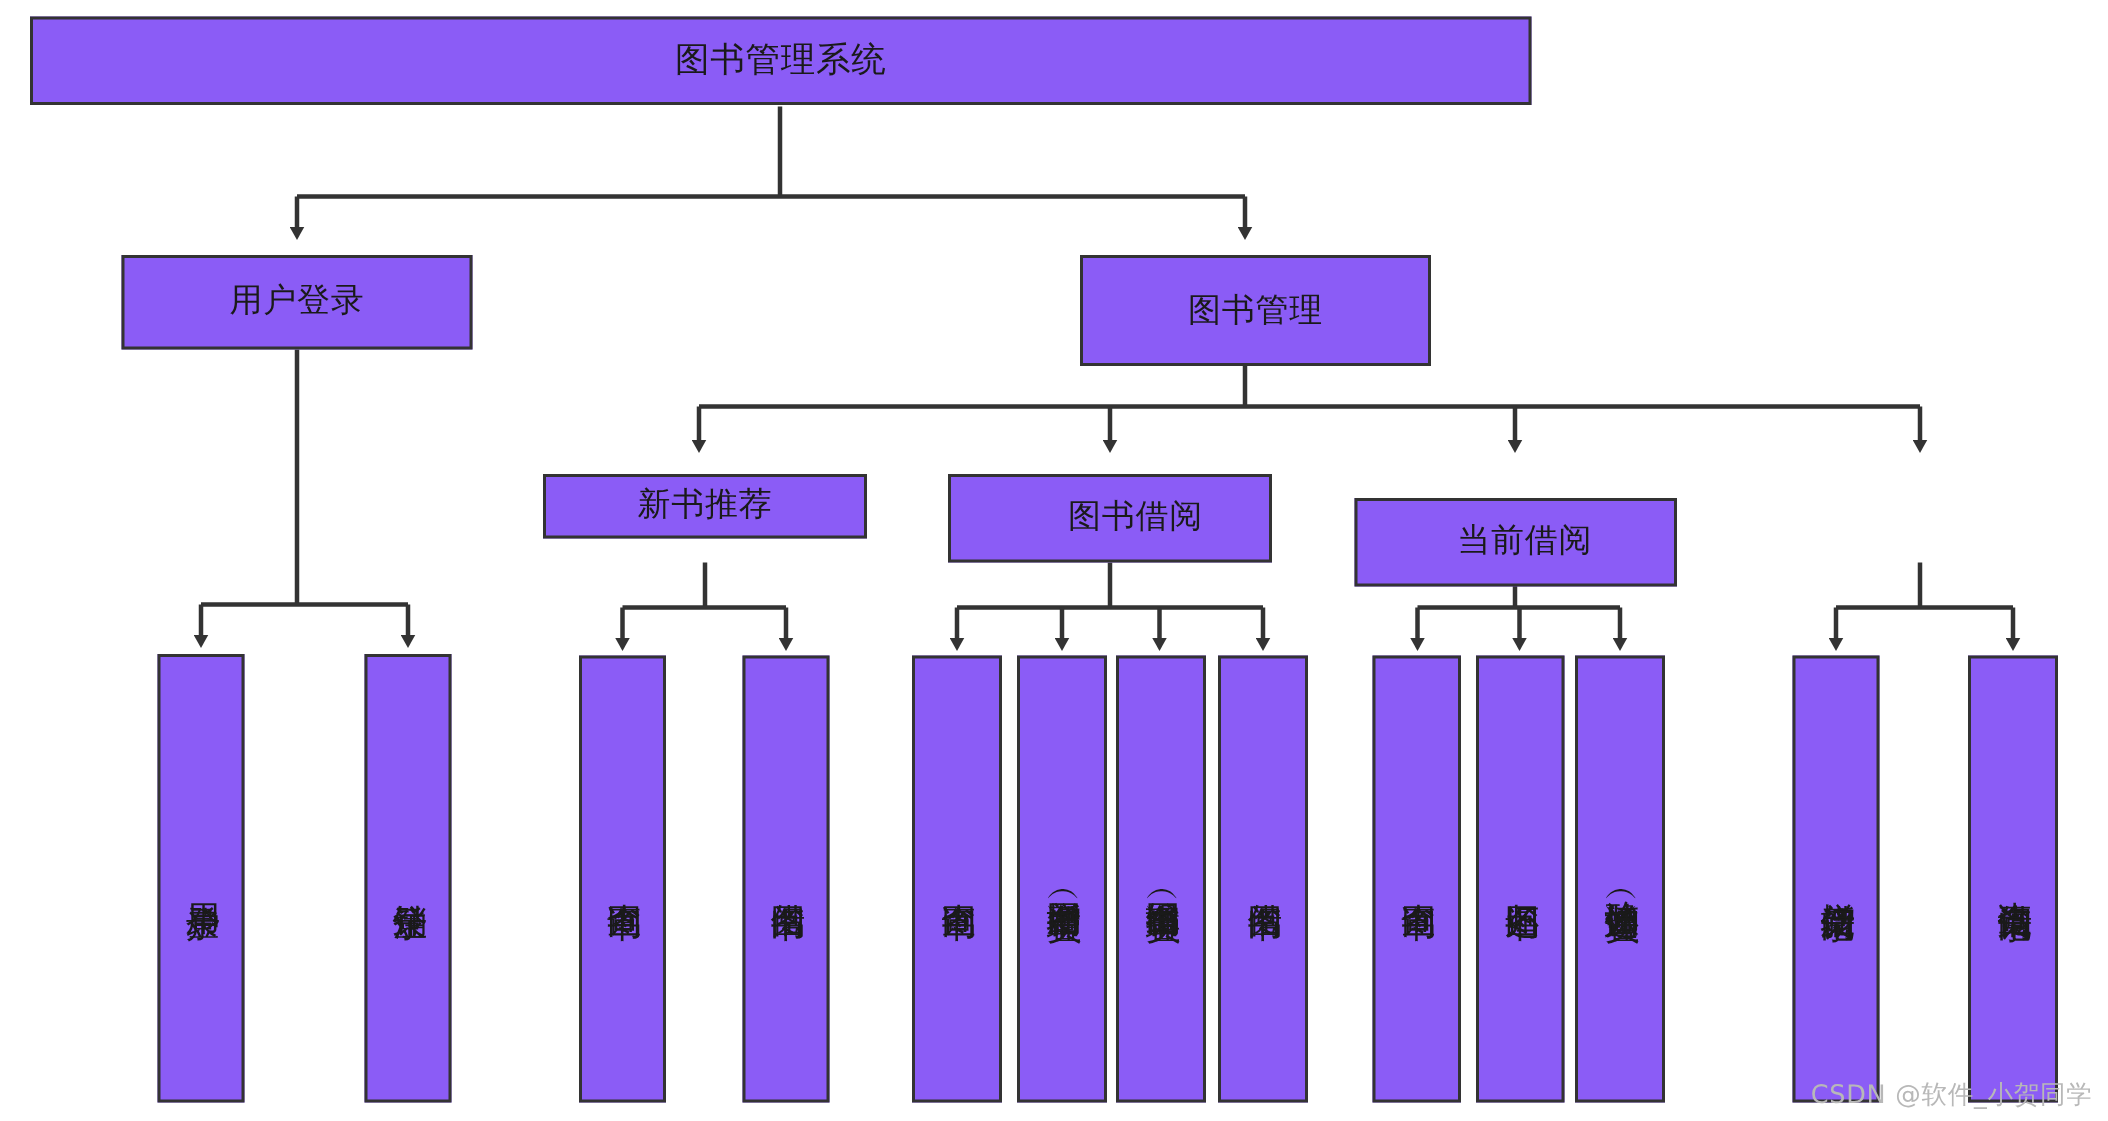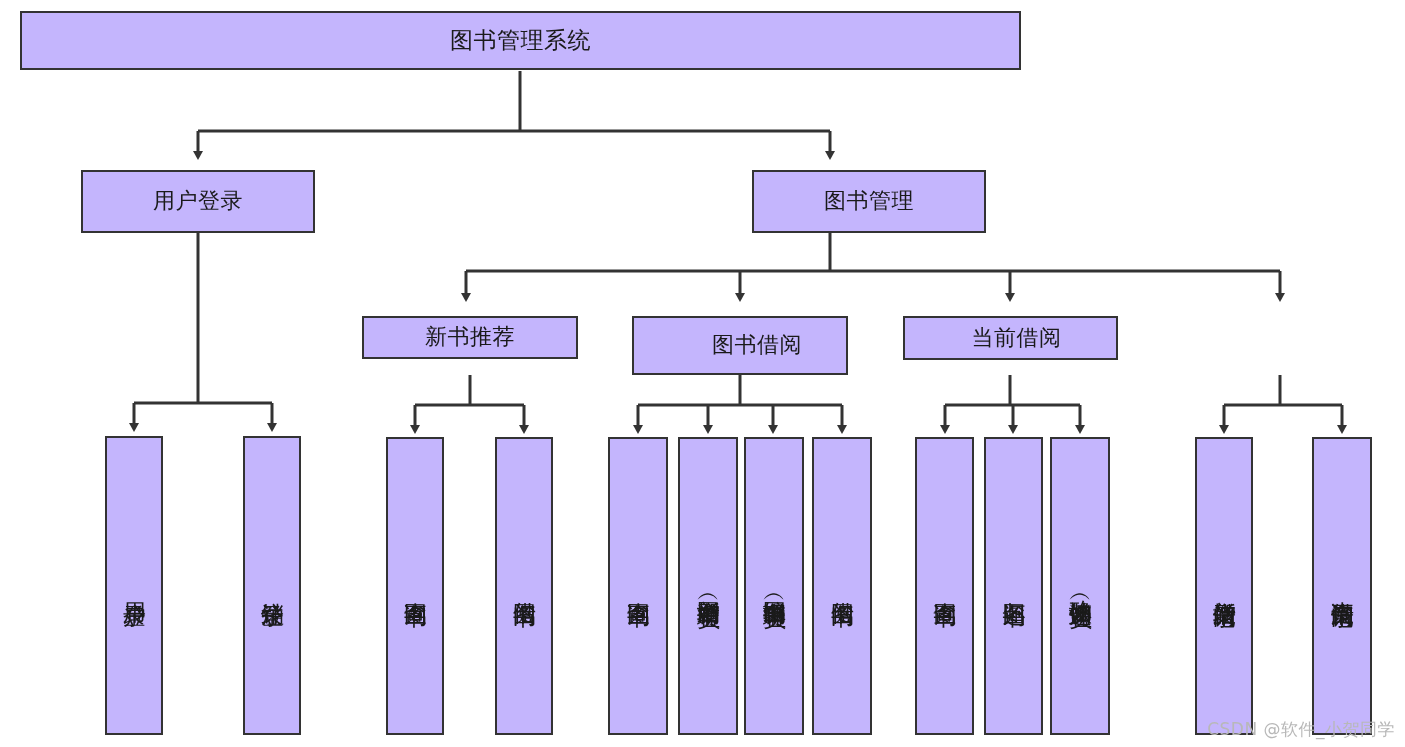--- a/index.html
+++ b/index.html
@@ -23,21 +23,21 @@
     position: absolute;
     left: 0;
     top: 0;
     width: 1405px;
     height: 747px;
   }
   .node-box {
     position: absolute;
     box-sizing: border-box;
     border: 2.5px solid #333333;
-    background: #c4b5fd;
+    background: #8b5cf6;
     display: flex;
     align-items: center;
     justify-content: center;
     overflow: hidden;
   }
   .node-label-h {
     font-size: 22px;
     color: #1a1a1a;
     line-height: 1.1;
     white-space: nowrap;
@@ -128,31 +128,31 @@
     </g>
   </svg>
 
   <div class="node-box root" style="left:20px; top:11px; width:1001px; height:59px;">
     <span class="node-label-h">图书管理系统</span>
   </div>
 
   <div class="node-box" style="left:81px; top:170px; width:234px; height:63px;">
     <span class="node-label-h">用户登录</span>
   </div>
-  <div class="node-box" style="left:752px; top:170px; width:234px; height:63px;font-family:Liberation Serif, serif;">
+  <div class="node-box" style="left:720px; top:170px; width:234px; height:74px;font-family:Liberation Serif, serif;">
     <span class="node-label-h">图书管理</span>
   </div>
 
   <div class="node-box" style="left:362px; top:316px; width:216px; height:43px;">
     <span class="node-label-h">新书推荐</span>
   </div>
   <div class="node-box" style="left:632px; top:316px; width:216px; height:59px;padding-left:34px;">
     <span class="node-label-h">图书借阅</span>
   </div>
-  <div class="node-box" style="left:903px; top:316px; width:215px; height:44px;padding-left:12px;">
+  <div class="node-box" style="left:903px; top:332px; width:215px; height:59px;padding-left:12px;">
     <span class="node-label-h">当前借阅</span>
   </div>
 
   <div class="node-box leaf" style="left:105px; top:436px; width:58px; height:299px;">
     <span class="node-label-v">用户登录</span>
   </div>
   <div class="node-box leaf" style="left:243px; top:436px; width:58px; height:299px;">
     <span class="node-label-v">注销登录</span>
   </div>
 

